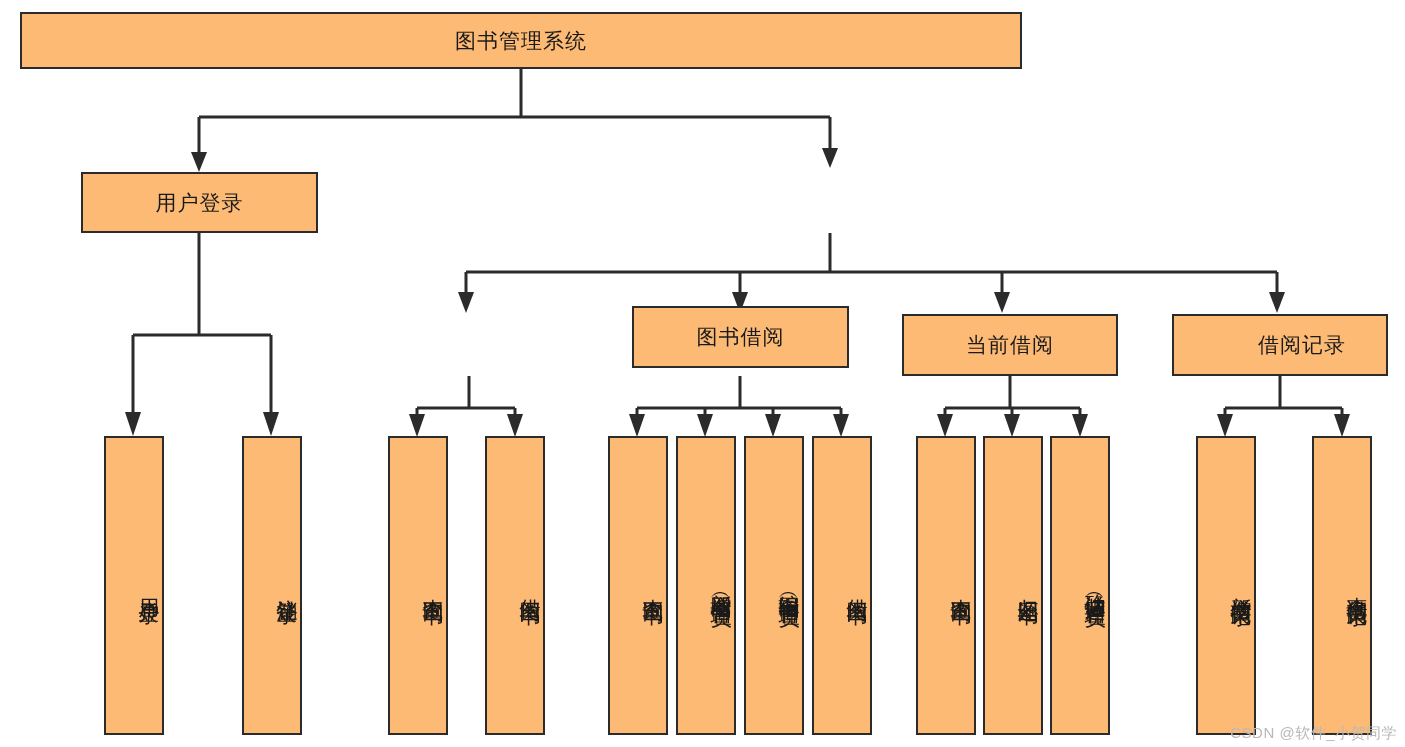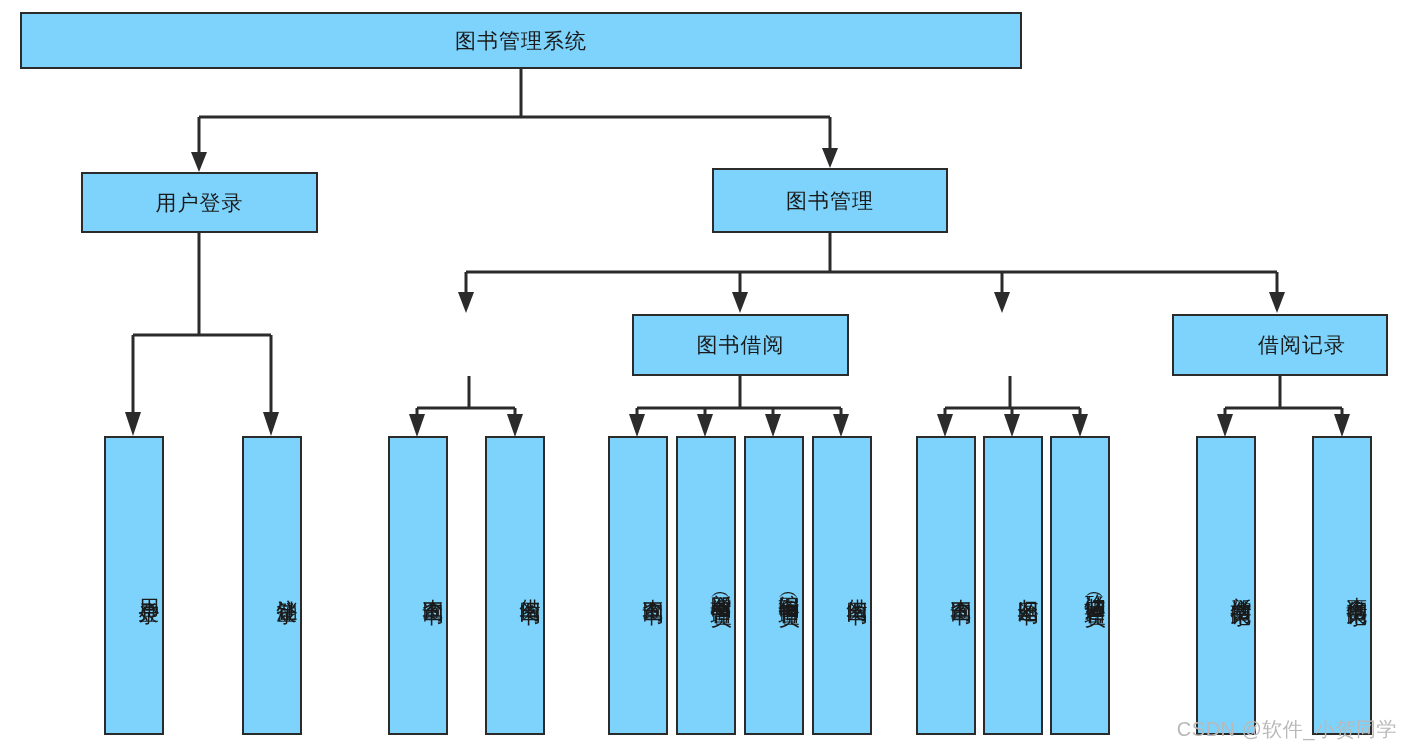--- a/index.html
+++ b/index.html
@@ -9,21 +9,21 @@
     font-family:"Liberation Sans","DejaVu Sans",sans-serif;
     overflow:hidden;
     position:relative;
   }
   #diagram{
     position:absolute;left:0;top:0;width:1405px;height:747px;
   }
   .node{
     position:absolute;
     box-sizing:border-box;
-    background:#7dd3fc;
+    background:#fdba74;
     border:2px solid #2b2b2b;
     display:flex;
     align-items:center;
     justify-content:center;
     color:#1a1a1a;
   }
   .node.horiz{
     font-size:21px;
     line-height:1.2;
     letter-spacing:1px;
@@ -39,21 +39,21 @@
     align-items:flex-start;
     justify-content:center;
   }
   .node.vert.tall{
     align-items:flex-start;
   }
   .watermark{
     position:absolute;
     right:8px;
     bottom:4px;
-    font-size:20px;
+    font-size:15px;
     color:#b9b9b9;
     letter-spacing:0.5px;
     white-space:nowrap;
     pointer-events:none;
   }
   svg.links{
     position:absolute;left:0;top:0;width:1405px;height:747px;
     pointer-events:none;
   }
   svg.links path, svg.links line{
@@ -133,26 +133,26 @@
     <polygon class="arrowhead" points="1334,414 1350,414 1342,437"></polygon>
   </svg>
 
   <div class="node horiz" style="left:20px;top:12px;width:1002px;height:57px;">
     <span>图书管理系统</span>
   </div>
 
   <div class="node horiz" style="left:81px;top:172px;width:237px;height:61px;">
     <span>用户登录</span>
   </div>
-  <div class="node horiz" style="left:712px;top:168px;width:236px;height:65px;">
-    <span>图书管理</span>
-  </div>
-
-  <div class="node horiz" style="left:632px;top:314px;width:217px;height:62px;">
+
+  <div class="node horiz" style="left:632px;top:306px;width:217px;height:62px;">
     <span>图书借阅</span>
+  </div>
+  <div class="node horiz" style="left:902px;top:314px;width:216px;height:62px;">
+    <span>当前借阅</span>
   </div>
   <div class="node horiz" style="left:1172px;top:314px;width:216px;height:62px;padding-left:44px;">
     <span>借阅记录</span>
   </div>
 
   <div class="node vert" style="left:104px;top:436px;width:60px;height:299px;">
     <span>用户登录</span>
   </div>
   <div class="node vert" style="left:242px;top:436px;width:60px;height:299px;">
     <span>注销登录</span>

